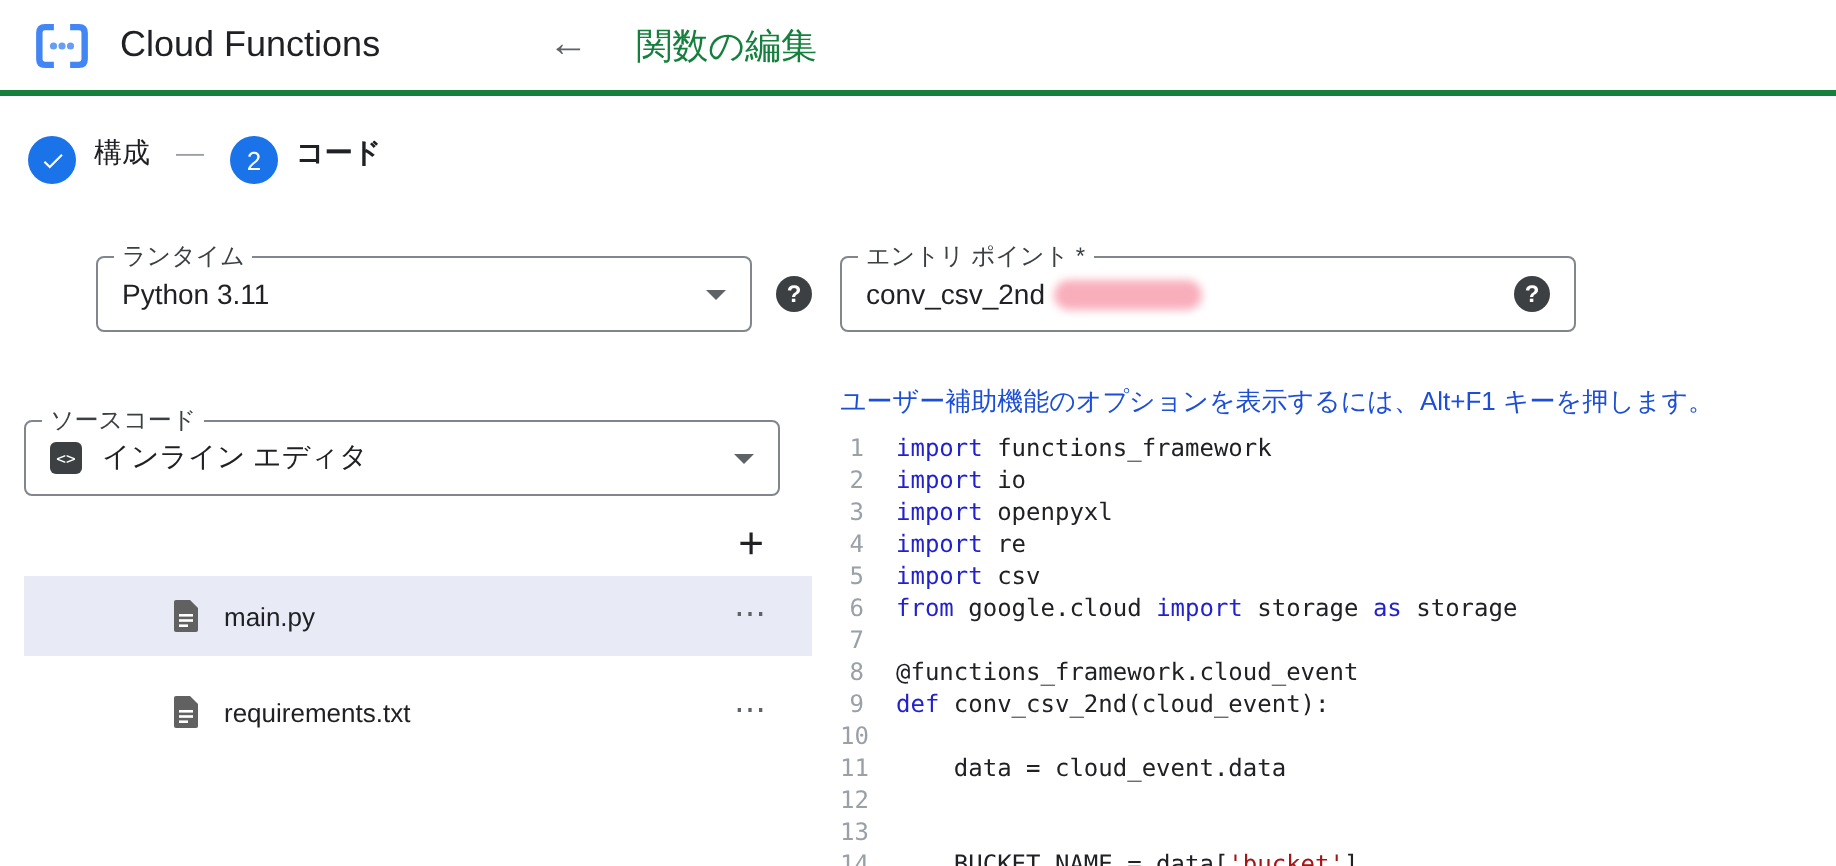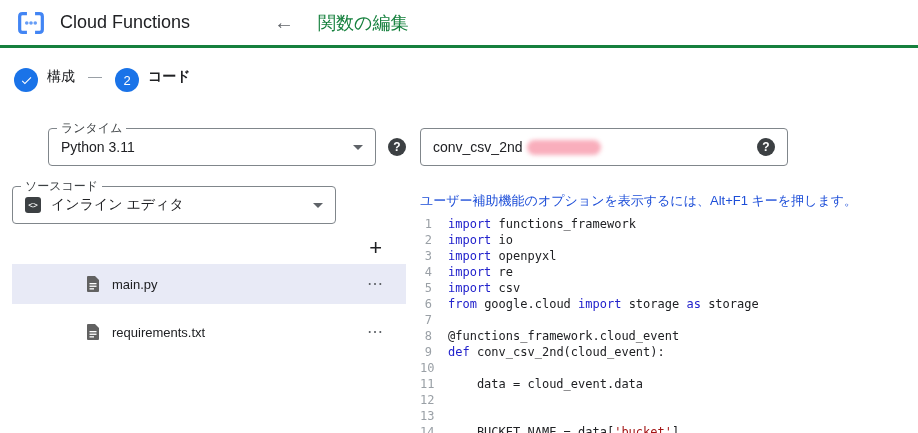--- a/index.html
+++ b/index.html
@@ -37,21 +37,21 @@
     display:flex;align-items:center;padding:0 12px;background:#fff;cursor:pointer;}
   .field-label{position:absolute;top:-9px;left:8px;background:#fff;padding:0 4px;
     font-size:12px;color:#3c4043;white-space:nowrap;}
   .field-value{font-size:14px;color:#202124;white-space:nowrap;}
   .caret{width:0;height:0;border-left:5px solid transparent;border-right:5px solid transparent;
     border-top:5px solid #5f6368;margin-left:auto;}
   .help-icon{width:18px;height:18px;border-radius:50%;background:#3c4043;color:#fff;font-size:12px;
     font-weight:bold;display:flex;align-items:center;justify-content:center;flex-shrink:0;cursor:pointer;}
   .runtime-row{display:flex;align-items:center;gap:12px;padding-left:36px;}
   .runtime-row .field{width:352px;}
-  .source-field{margin-top:20px;width:324px;}
+  .source-field{margin-top:44px;width:378px;}
   .code-chip{width:16px;height:16px;border-radius:3px;background:#3c4043;color:#fff;font-size:8px;
     display:flex;align-items:center;justify-content:center;margin-right:10px;flex-shrink:0;
     font-family:"DejaVu Sans Mono",monospace;}
   
   .add-btn{display:block;margin:12px 18px 4px auto;border:none;background:transparent;
     font-size:22px;color:#202124;cursor:pointer;line-height:1;}
   .file-list{margin-top:4px;}
   .file-row{height:40px;display:flex;align-items:center;padding:0 16px 0 74px;cursor:pointer;}
   .file-row.selected{background:var(--sel);}
   .file-row + .file-row{margin-top:8px;}
@@ -152,20 +152,21 @@
           <span class="file-name">requirements.txt</span>
           <button class="file-menu">⋯</button>
         </div>
       </div>
   </div>
 
   <div class="right-col">
 
     <div class="entry-row">
       <div class="field">
+        <span class="field-label">エントリ ポイント *</span>
         <span class="field-value">conv_csv_2nd</span>
         <span class="redacted"></span>
         <span class="help-icon">?</span>
       </div>
     </div>
 
     <div class="a11y-hint">ユーザー補助機能のオプションを表示するには、Alt+F1 キーを押します。</div>
 
     <div class="code-area">
         <div class="code-line"><span class="ln">1</span><span class="lc"><span class="tok-kw">import</span><span> functions_framework</span></span></div>

